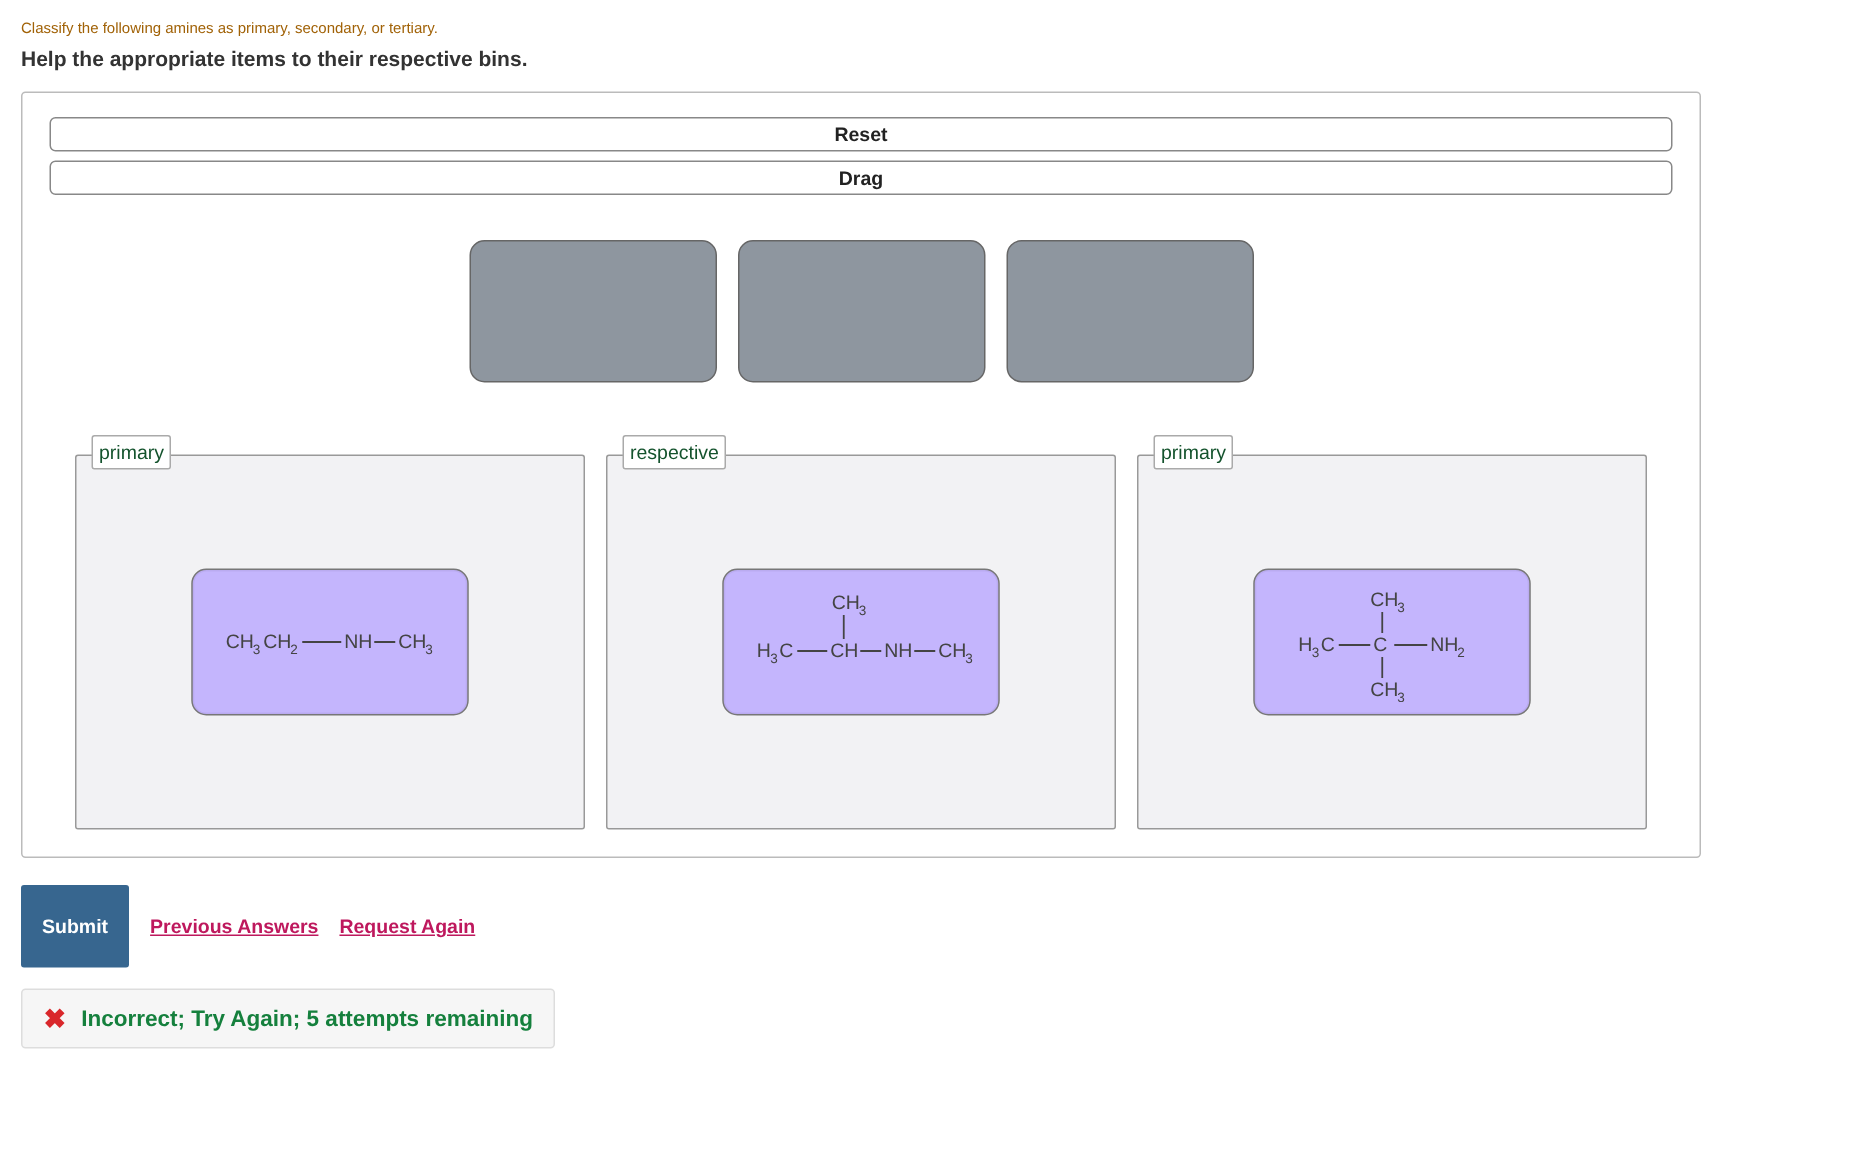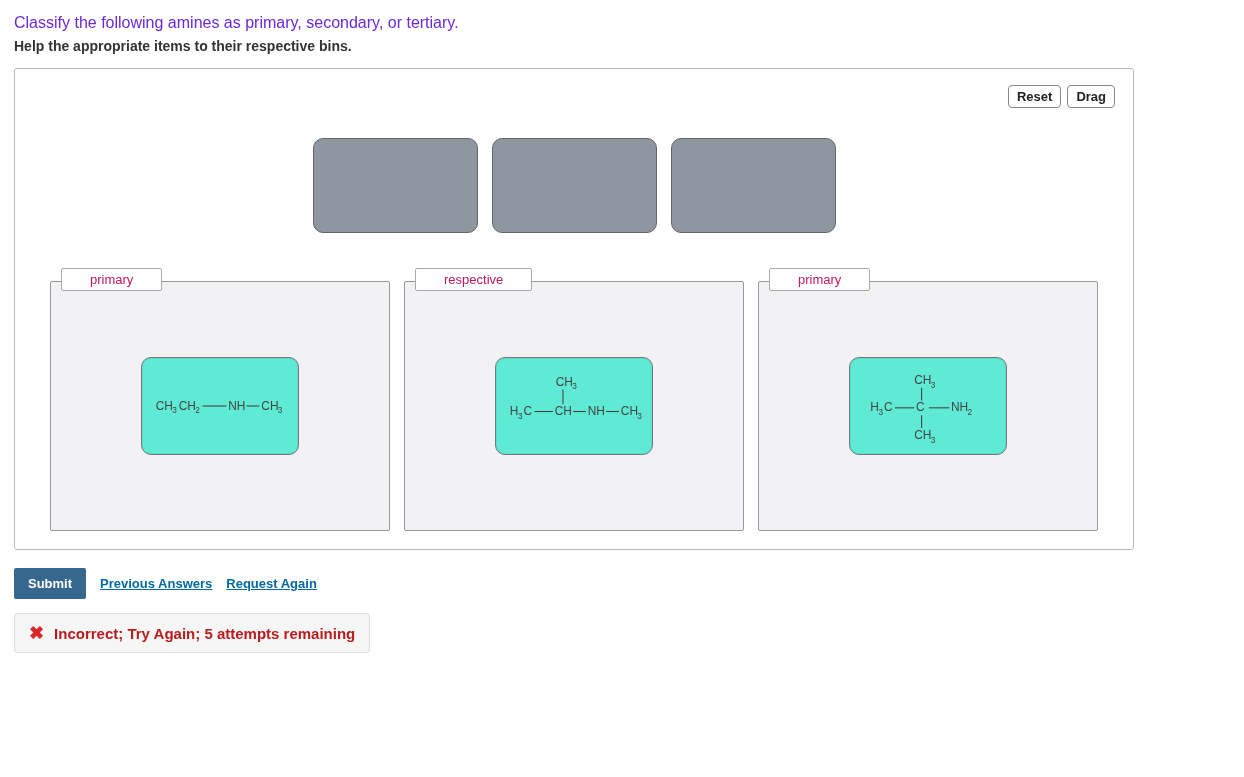--- a/index.html
+++ b/index.html
@@ -4,34 +4,35 @@
 <style>
   * { box-sizing: border-box; margin: 0; padding: 0; }
   body {
     font-family: Arial, Helvetica, sans-serif;
     font-size: 13px;
     color: #333;
     padding: 14px;
     background: #fff;
     width: 1244px;
   }
-  .question-text { margin-bottom: 6px; color: #6d28d9; font-size: 16px; }
+  .question-text { margin-bottom: 6px; color: #a16207; font-size: 10px; }
   .instruction { font-weight: bold; margin-bottom: 14px; font-size: 14px; }
   .activity-frame {
     border: 1px solid #bbb;
     border-radius: 3px;
     padding: 16px 18px 18px 18px;
     position: relative;
     width: 1120px;
   }
   .top-controls {
     display: flex;
-    justify-content: flex-end;
+    justify-content: center;
     gap: 6px;
     margin-bottom: 30px;
+    flex-direction: column;
   }
   .top-controls button {
     background: #fff;
     border: 1px solid #888;
     border-radius: 4px;
     padding: 3px 8px;
     font-weight: bold;
     font-size: 13px;
     cursor: pointer;
     color: #222;
@@ -63,62 +64,62 @@
     position: relative;
     min-height: 250px;
     border-radius: 2px;
   }
   .bin-label {
     position: absolute;
     top: -14px;
     left: 10px;
     background: #fff;
     border: 1px solid #aaa;
-    padding: 3px 28px;
+    padding: 3px 4px;
     font-size: 13px;
     border-radius: 2px;
-    color: #be185d;
+    color: #14532d;
   }
   .bin-item {
     position: absolute;
     top: 75px;
     left: 50%;
     transform: translateX(-50%);
-    background: #5eead4;
+    background: #c4b5fd;
     border: 1px solid #777;
     border-radius: 10px;
-    width: 158px;
+    width: 185px;
     height: 98px;
     display: flex;
     align-items: center;
     justify-content: center;
     box-shadow: inset 0 0 0 1px rgba(0,0,0,0.05);
   }
   .chem-svg { width: 170px; height: 80px; }
   .chem-text { font-family: Arial; font-size: 13px; fill: #444; }
   .chem-sub { font-size: 9px; }
   .chem-line { stroke: #444; stroke-width: 1.2; }
   .action-row {
     display: flex;
     align-items: center;
     gap: 14px;
     margin-top: 18px;
   }
   .submit-btn {
     background: #37668f;
     color: #fff;
     border: none;
-    padding: 8px 14px;
+    padding: 20px 14px;
     font-size: 13px;
     font-weight: bold;
     cursor: pointer;
     border-radius: 2px;
   }
   .link {
-    color: #0369a1;
+    color: #be185d;
     text-decoration: underline;
     font-weight: bold;
     font-size: 13px;
     cursor: pointer;
     background: none;
     border: none;
     padding: 0;
   }
   .feedback {
     margin-top: 14px;
@@ -130,21 +131,21 @@
     border-radius: 3px;
     padding: 8px 14px;
   }
   .feedback-x {
     color: #d9272b;
     font-weight: bold;
     font-size: 18px;
   }
   .feedback-text {
     font-weight: bold;
-    color: #b91c1c;
+    color: #15803d;
     font-size: 15px;
   }
 </style>
 </head>
 <body>
 
 
 
 <div class="question-text">Classify the following amines as primary, secondary, or tertiary.</div>
 <div class="instruction">Help the appropriate items to their respective bins.</div>

